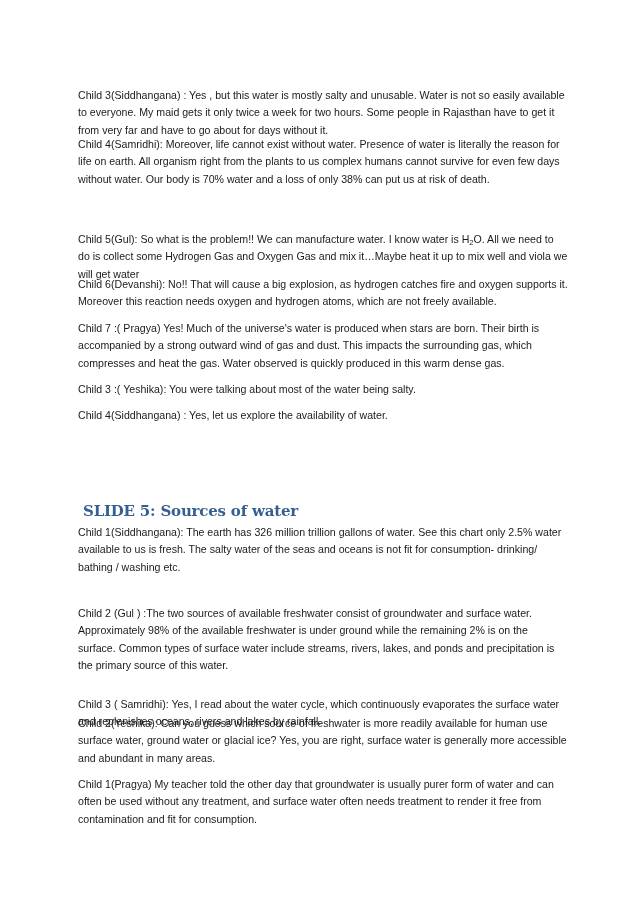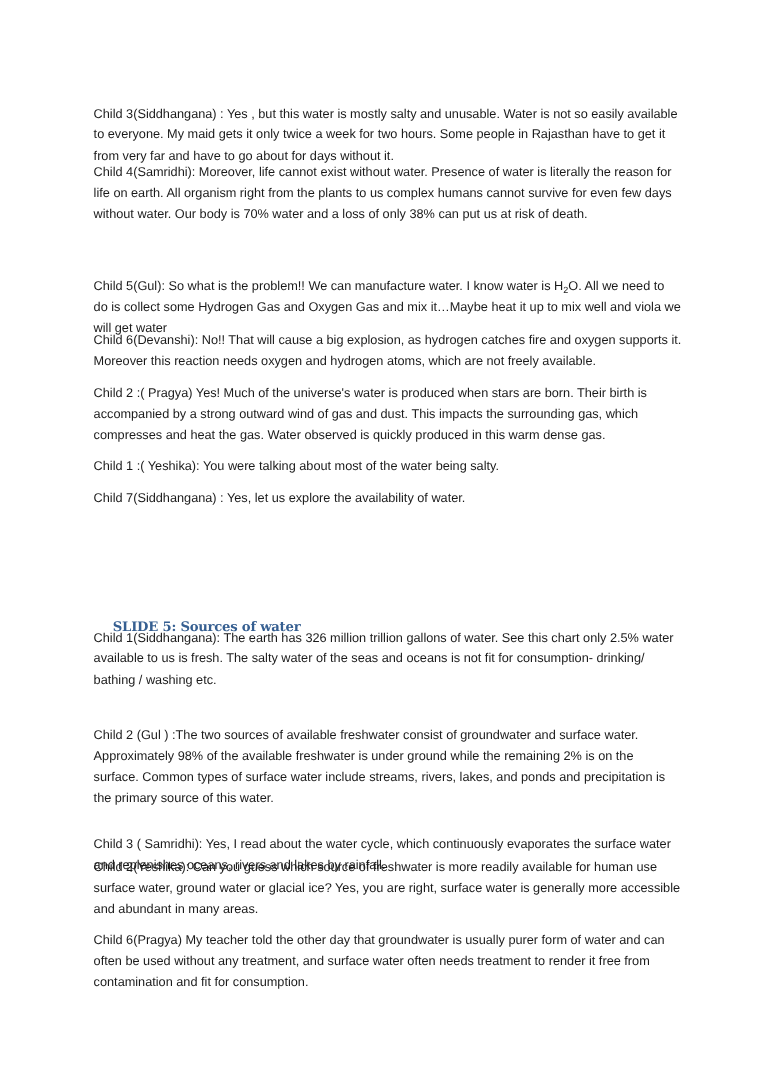--- a/index.html
+++ b/index.html
@@ -4,37 +4,37 @@
 <style>
   html, body { margin: 0; padding: 0; background: #ffffff; }
   body { width: 638px; height: 902px; position: relative; overflow: hidden; }
   .page {
     position: absolute; left: 78px; top: 0; width: 490px;
     font-family: "Liberation Sans", sans-serif;
     font-size: 10.6px; line-height: 17.4px; color: #1a1a1a;
   }
   .para { position: absolute; left: 0; width: 490px; margin: 0; }
   .heading {
-    position: absolute; left: 0; margin: 16px;
+    position: absolute; left: 0; margin: 5px;
     font-family: "DejaVu Serif", serif; font-weight: bold;
-    font-size: 11px; color: #365f91; letter-spacing: -0.2px;
+    font-size: 15px; color: #365f91; letter-spacing: -0.2px;
   }
   sub { font-size: 7.5px; vertical-align: -2px; line-height: 0; }
 </style>
 </head>
 <body>
 
 <div class="page">
   <p class="para" style="top:87px">Child 3(Siddhangana)  : Yes , but this water is mostly salty and unusable. Water is not so easily available to everyone. My maid gets it only twice a week for two hours. Some people in Rajasthan have to get it from very far and have to go about for days without it.</p>
   <p class="para" style="top:136px">Child 4(Samridhi): Moreover, life cannot exist without water.  Presence of water is literally the reason for life on earth. All organism right from the plants to us complex humans cannot survive for even few days without water. Our body is 70% water and a loss of only 38% can put us at risk of death.</p>
   <p class="para" style="top:231px"><span>Child 5(Gul): So what is the problem!! We can manufacture water. I know water is H</span><sub>2</sub><span>O. All we need to do is collect some Hydrogen Gas and Oxygen Gas and mix it…Maybe heat it up to mix well and viola we will get water</span></p>
   <p class="para" style="top:276px">Child 6(Devanshi): No!! That will cause a big explosion, as hydrogen catches fire and oxygen supports it. Moreover this reaction needs oxygen and hydrogen atoms, which are not freely available.</p>
-  <p class="para" style="top:320px">Child 2 :( Pragya) Yes! Much of the universe's water is produced when stars are born. Their birth is accompanied by a strong outward wind of gas and dust. This  impacts the surrounding gas, which compresses and heat the gas. Water observed is quickly produced in this warm dense gas.</p>
-  <p class="para" style="top:381px">Child 1 :( Yeshika): You were talking about most of the water being salty.</p>
-  <p class="para" style="top:407px">Child 7(Siddhangana)  : Yes, let us explore the availability of water.</p>
+  <p class="para" style="top:320px">Child 7 :( Pragya) Yes! Much of the universe's water is produced when stars are born. Their birth is accompanied by a strong outward wind of gas and dust. This  impacts the surrounding gas, which compresses and heat the gas. Water observed is quickly produced in this warm dense gas.</p>
+  <p class="para" style="top:381px">Child 3 :( Yeshika): You were talking about most of the water being salty.</p>
+  <p class="para" style="top:407px">Child 4(Siddhangana)  : Yes, let us explore the availability of water.</p>
 
   <h2 class="heading" style="top:498px">SLIDE 5: Sources of water</h2>
   <p class="para" style="top:524px">Child 1(Siddhangana): The earth has 326 million trillion gallons of water. See this chart only 2.5% water available to us is fresh. The salty water of the seas and oceans is not fit for consumption- drinking/ bathing / washing etc.</p>
   <p class="para" style="top:605px">Child 2 (Gul ) :The two sources of available freshwater consist of groundwater and surface water. Approximately 98% of the available freshwater is under ground while the remaining 2% is on the surface. Common types of surface water include streams, rivers, lakes, and ponds and precipitation is the primary source of this water.</p>
   <p class="para" style="top:696px">Child 3 ( Samridhi): Yes, I read about the water cycle, which continuously evaporates the surface water and replenishes oceans, rivers and lakes by rainfall.</p>
   <p class="para" style="top:715px">Child 2(Yeshika): Can you guess which source of freshwater is more readily available for human use surface water, ground water or glacial ice? Yes, you are right, surface water is generally more accessible and abundant in many areas.</p>
-  <p class="para" style="top:776px">Child 6(Pragya) My teacher told the other day  that groundwater is usually purer form of water and can often be used without any treatment, and surface water often needs treatment to render it free from  contamination and fit for consumption.</p>
+  <p class="para" style="top:776px">Child 1(Pragya) My teacher told the other day  that groundwater is usually purer form of water and can often be used without any treatment, and surface water often needs treatment to render it free from  contamination and fit for consumption.</p>
 </div>
 
 </body></html>

